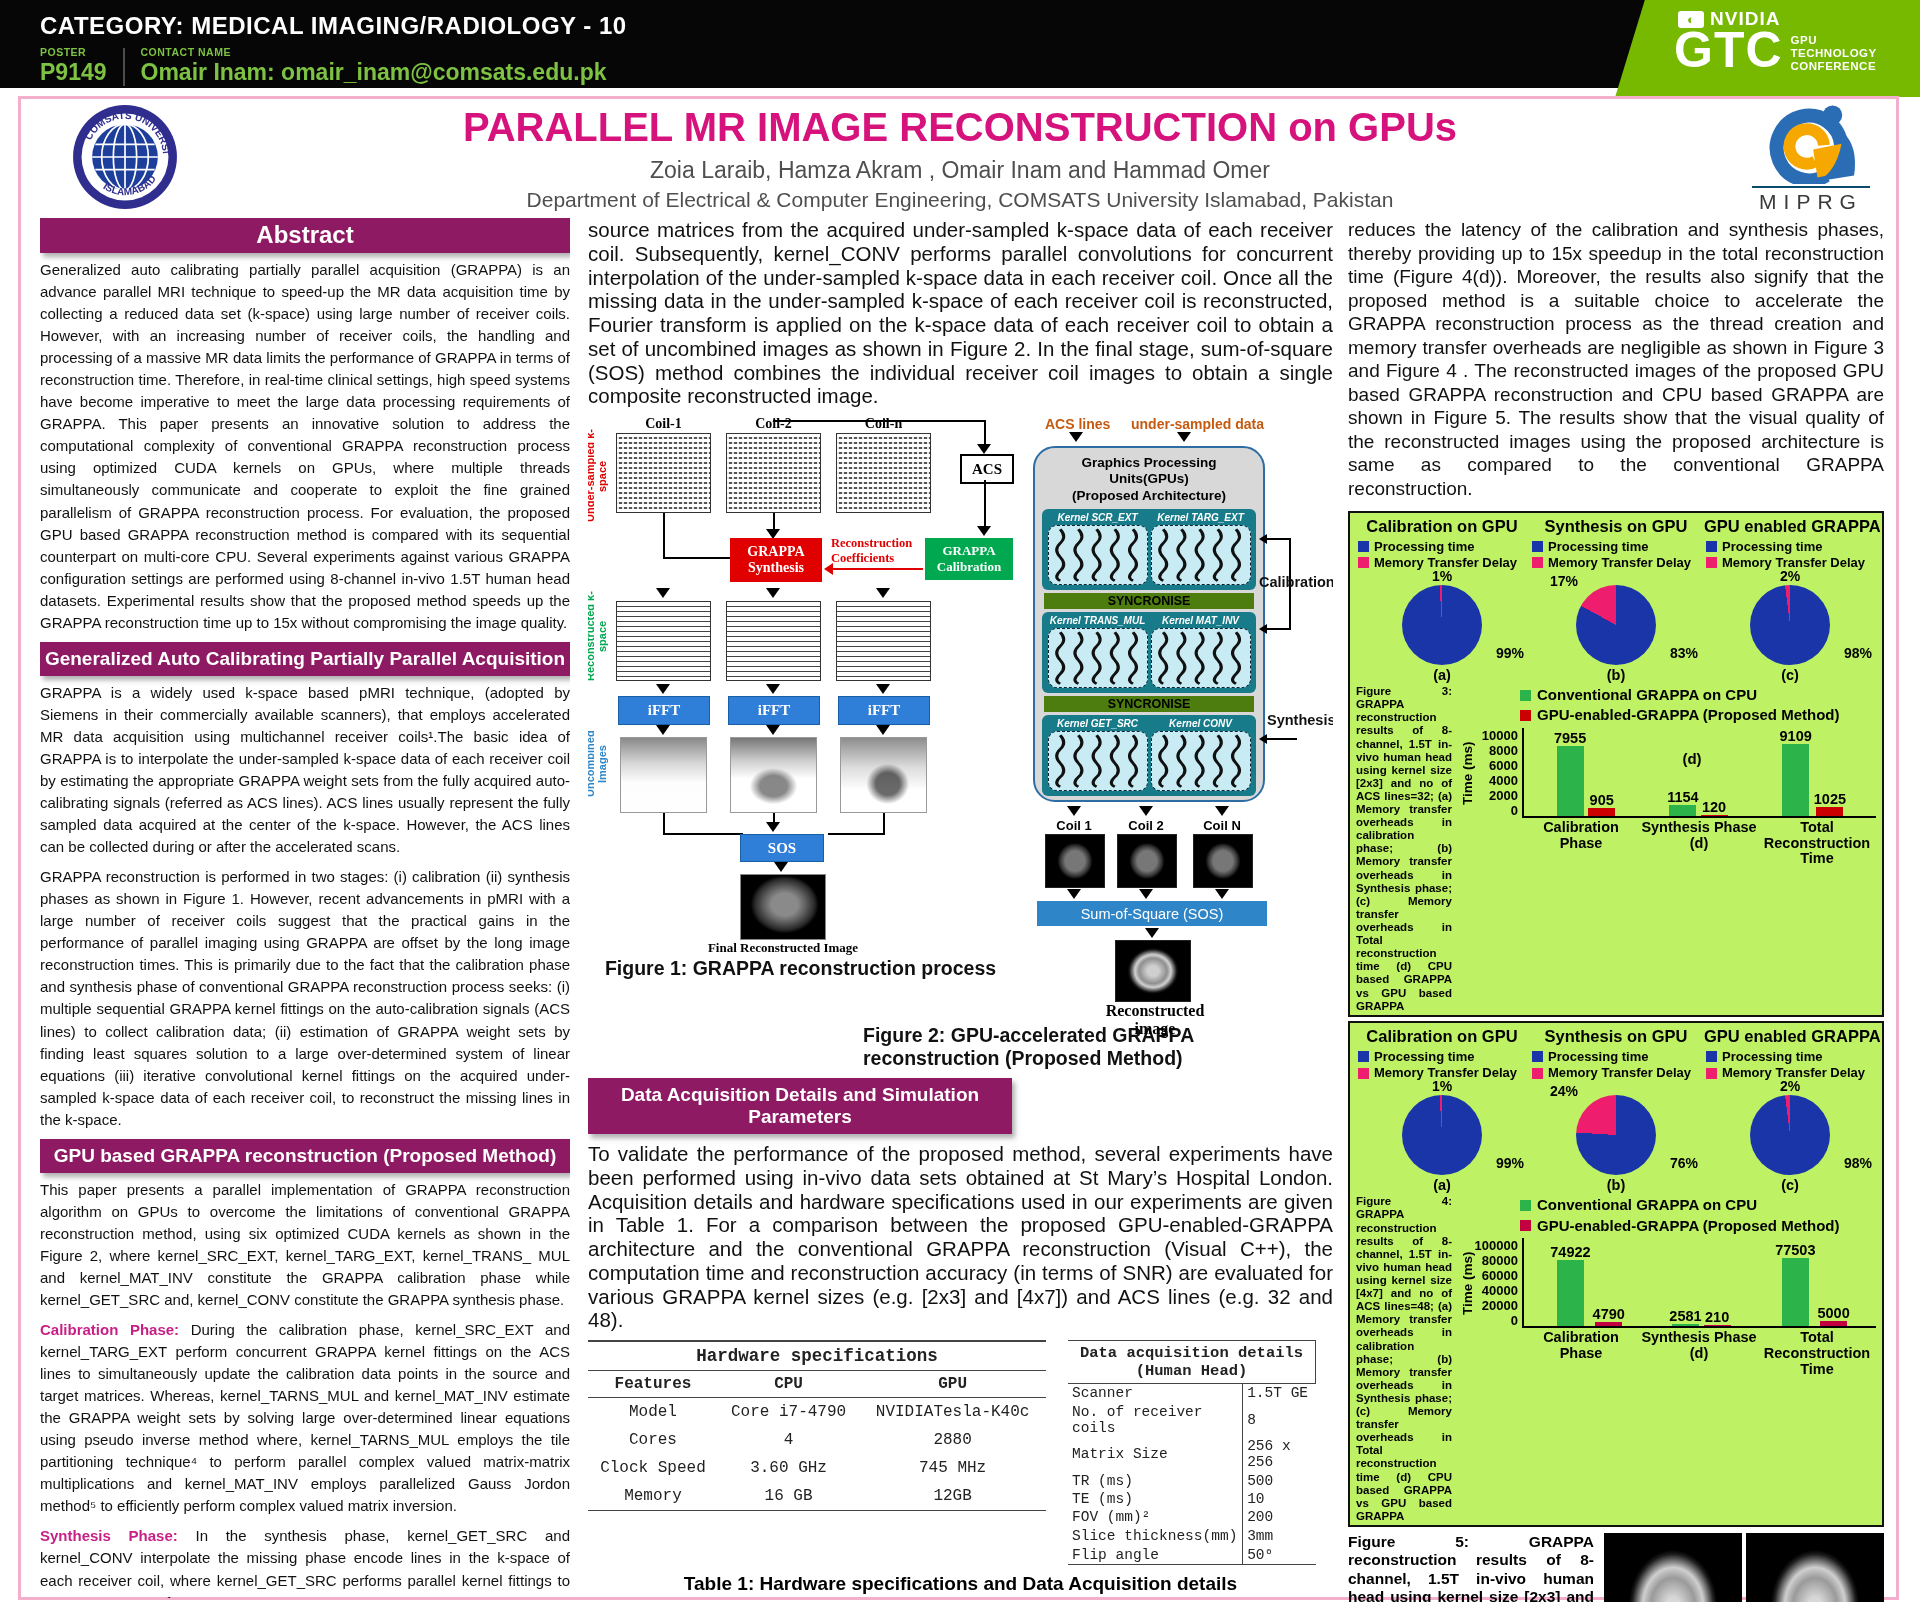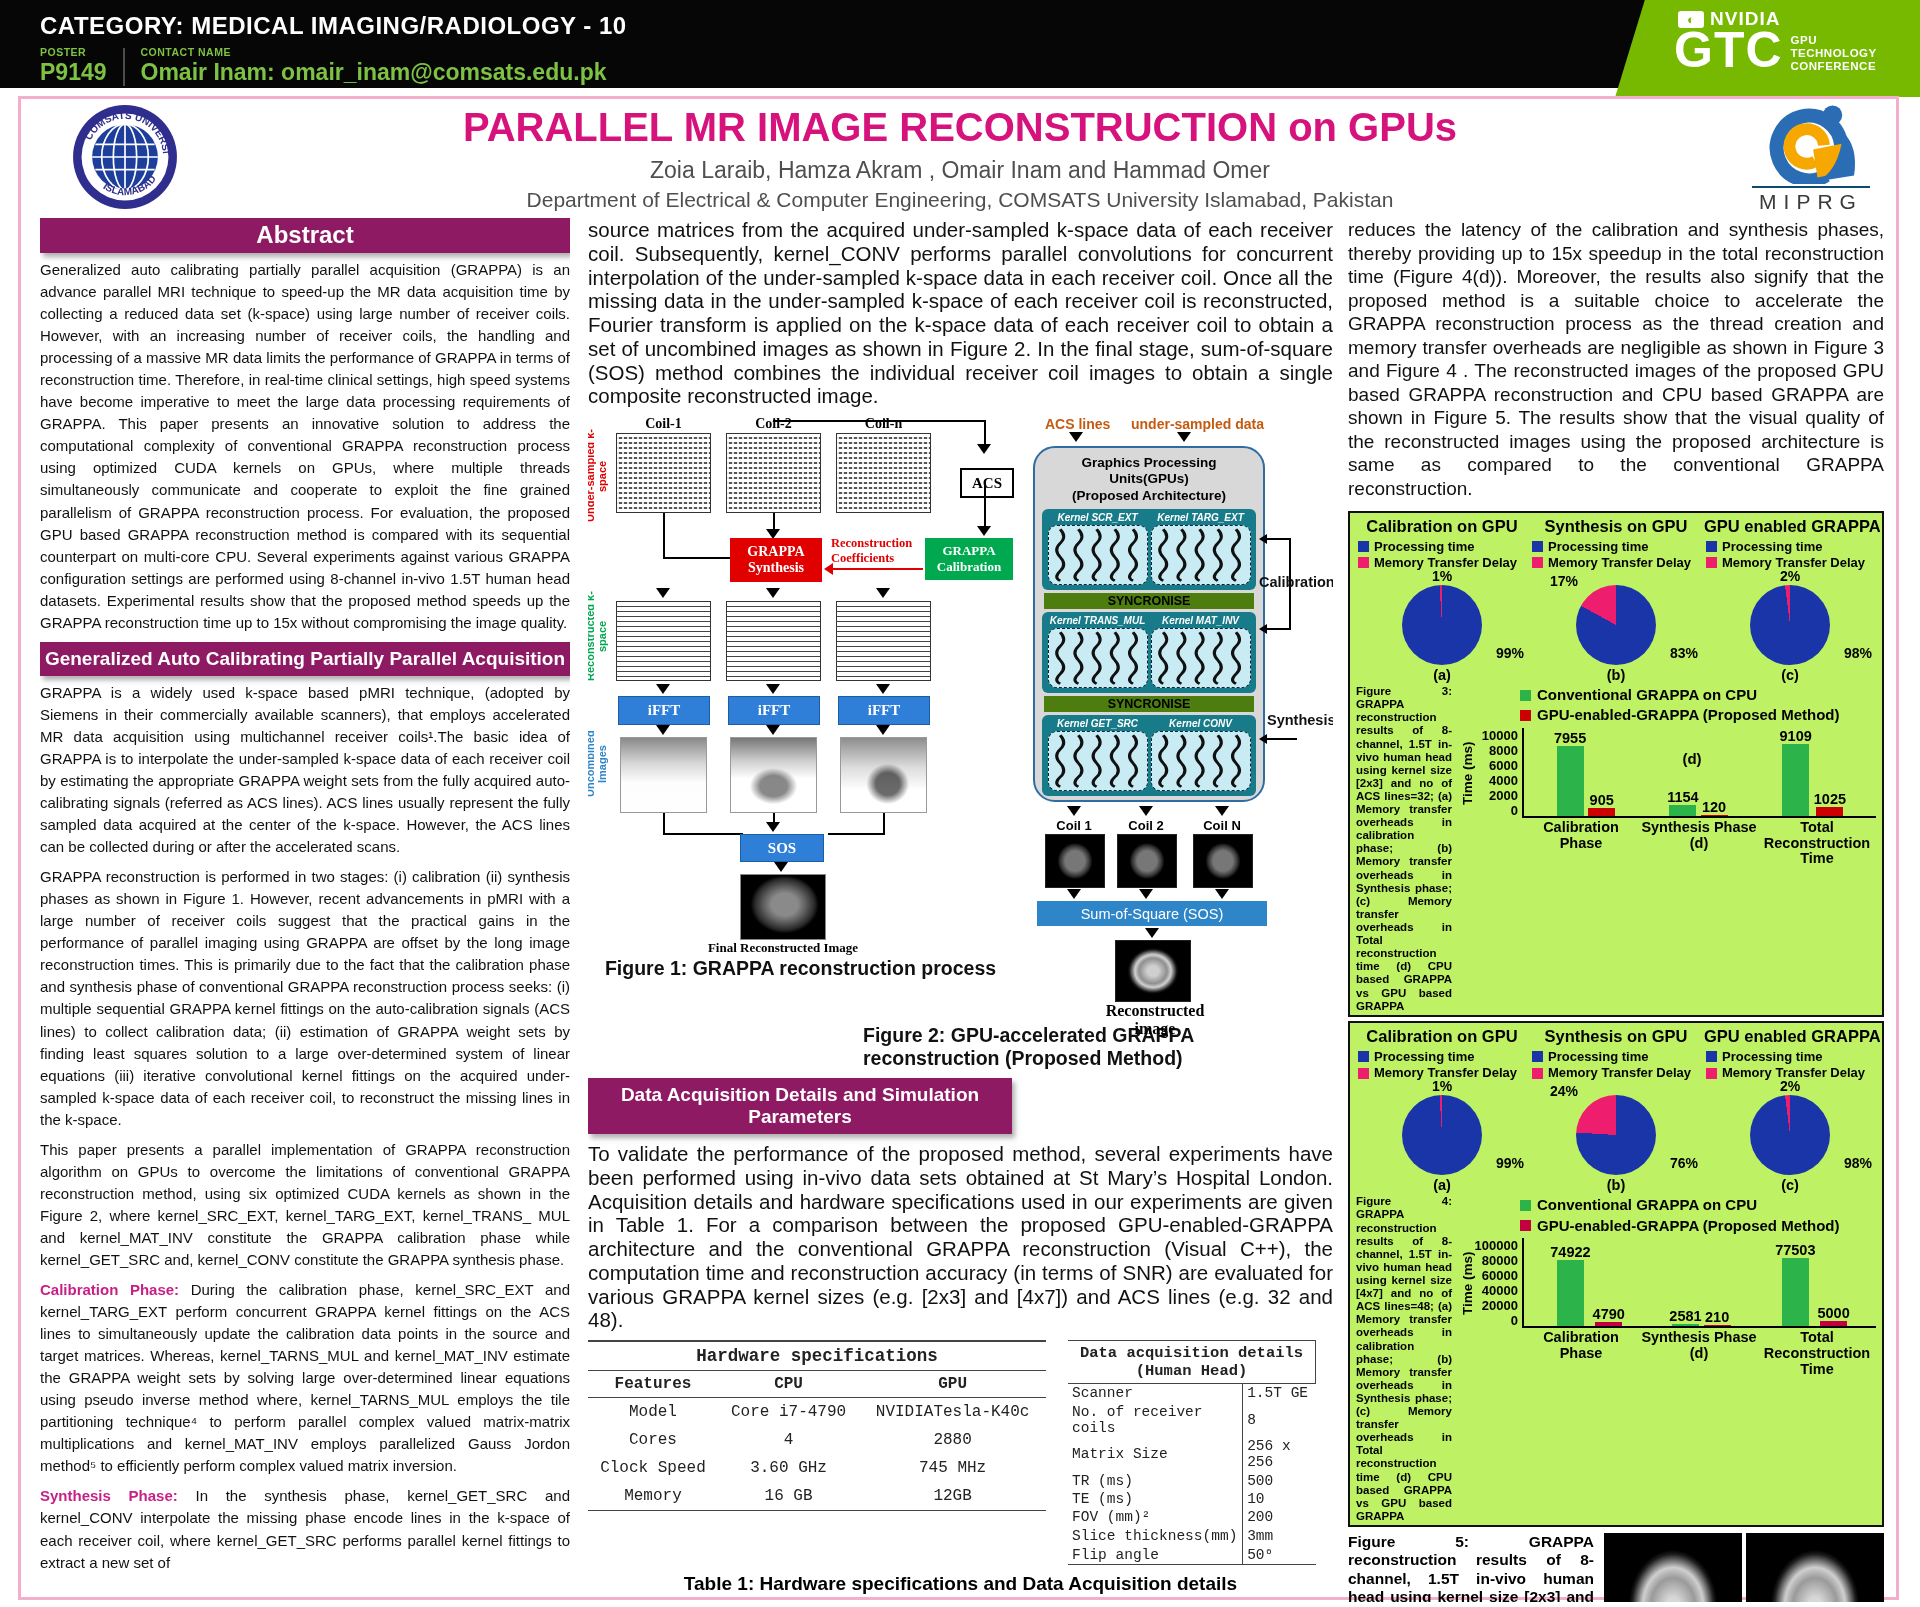--- a/index.html
+++ b/index.html
@@ -215,20 +215,21 @@
   </div>
 
   <div class="colL">
     <div class="sec-h">Abstract</div>
     <div class="p">Generalized auto calibrating partially parallel acquisition (GRAPPA) is an advance parallel MRI technique to speed-up the MR data acquisition time by collecting a reduced data set (k-space) using large number of receiver coils. However, with an increasing number of receiver coils, the handling and processing of a massive MR data limits the performance of GRAPPA in terms of reconstruction time. Therefore, in real-time clinical settings, high speed systems have become imperative to meet the large data processing requirements of GRAPPA. This paper presents an innovative solution to address the computational complexity of conventional GRAPPA reconstruction process using optimized CUDA kernels on GPUs, where multiple threads simultaneously communicate and cooperate to exploit the fine grained parallelism of GRAPPA reconstruction process. For evaluation, the proposed GPU based GRAPPA reconstruction method is compared with its sequential counterpart on multi-core CPU. Several experiments against various GRAPPA configuration settings are performed using 8-channel in-vivo 1.5T human head datasets. Experimental results show that the proposed method speeds up the GRAPPA reconstruction time up to 15x without compromising the image quality.</div>
 
     <div class="sec-h long">Generalized Auto Calibrating Partially Parallel Acquisition</div>
     <div class="p">GRAPPA is a widely used k-space based pMRI technique, (adopted by Siemens in their commercially available scanners), that employs accelerated MR data acquisition using multichannel receiver coils¹.The basic idea of GRAPPA is to interpolate the under-sampled k-space data of each receiver coil by estimating the appropriate GRAPPA weight sets from the fully acquired auto-calibrating signals (referred as ACS lines). ACS lines usually represent the fully sampled data acquired at the center of the k-space. However, the ACS lines can be collected during or after the accelerated scans.</div>
     <div class="p">GRAPPA reconstruction is performed in two stages: (i) calibration (ii) synthesis phases as shown in Figure 1.  However, recent advancements in pMRI with a large number of receiver coils suggest that the practical gains in the performance of parallel imaging using GRAPPA are offset by the long image reconstruction times. This is primarily due to the fact  that the calibration phase and synthesis phase of conventional GRAPPA reconstruction process seeks: (i) multiple sequential GRAPPA kernel fittings on the auto-calibration signals (ACS lines) to collect calibration data; (ii) estimation of GRAPPA weight sets by finding least squares solution to a large over-determined system of linear equations (iii) iterative convolutional kernel fittings on the acquired under-sampled k-space data of each receiver coil, to reconstruct the missing lines in the k-space.</div>
 
+    <div class="sec-h long">GPU based GRAPPA reconstruction (Proposed Method)</div>
     <div class="p">This paper presents a parallel implementation of GRAPPA reconstruction algorithm on GPUs to overcome the limitations of conventional GRAPPA reconstruction method, using six optimized CUDA kernels as shown in the Figure 2, where kernel_SRC_EXT, kernel_TARG_EXT, kernel_TRANS_ MUL and kernel_MAT_INV constitute the GRAPPA calibration phase while kernel_GET_SRC and, kernel_CONV constitute the GRAPPA synthesis phase.</div>
     <div class="p"><span class="phase">Calibration Phase:</span><span> During the calibration phase, kernel_SRC_EXT and kernel_TARG_EXT perform concurrent GRAPPA kernel fittings on the ACS lines to simultaneously update the calibration data points in the source and target matrices. Whereas, kernel_TARNS_MUL and kernel_MAT_INV estimate the GRAPPA weight sets by solving large over-determined linear equations using pseudo inverse method where, kernel_TARNS_MUL employs the tile partitioning technique⁴ to perform parallel complex valued matrix-matrix multiplications and kernel_MAT_INV employs parallelized Gauss Jordon method⁵ to efficiently perform complex valued matrix inversion.</span></div>
     <div class="p"><span class="phase">Synthesis Phase:</span><span> In the synthesis phase, kernel_GET_SRC and kernel_CONV interpolate the missing phase encode lines in the k-space of each receiver coil, where kernel_GET_SRC performs parallel kernel fittings to extract a new set of</span></div>
   </div>
 
   <div class="colM">
     <div class="p">source matrices from the acquired under-sampled k-space data of each receiver coil. Subsequently, kernel_CONV performs parallel convolutions for concurrent interpolation of the under-sampled k-space data in each receiver coil. Once all the missing data in the under-sampled k-space of each receiver coil is reconstructed, Fourier transform is applied on the k-space data of each receiver coil to obtain a set of uncombined images as shown in Figure 2. In the final stage, sum-of-square (SOS) method combines the individual receiver coil images to obtain a single composite reconstructed image.</div>
 
     <div class="figrow">
 
@@ -241,21 +242,21 @@
         <div class="coil-lab" style="left:138px;top:0;">Coil-2</div>
         <div class="coil-lab" style="left:248px;top:0;">Coil-n</div>
 
         <div class="kspace" style="left:28px;top:17px;"></div>
         <div class="kspace" style="left:138px;top:17px;"></div>
         <div class="kspace" style="left:248px;top:17px;"></div>
 
         <div class="hline" style="left:185px;top:4px;width:213px;"></div>
         <div class="vline" style="left:396px;top:4px;height:26px;"></div>
         <div class="tri" style="left:389px;top:28px;"></div>
-        <div class="acsbox" style="left:372px;top:52px;width:50px;height:26px;">ACS</div>
+        <div class="acsbox" style="left:372px;top:38px;width:50px;height:26px;">ACS</div>
         <div class="vline" style="left:396px;top:64px;height:48px;"></div>
         <div class="tri" style="left:389px;top:110px;"></div>
 
         <div class="vline" style="left:75px;top:97px;height:46px;"></div>
         <div class="hline" style="left:75px;top:141px;width:67px;"></div>
         <div class="vline" style="left:185px;top:97px;height:18px;"></div>
         <div class="tri" style="left:178px;top:113px;"></div>
 
         <div class="redbox" style="left:142px;top:122px;width:92px;height:44px;">GRAPPA Synthesis</div>
         <div class="rc-text" style="left:243px;top:120px;width:92px;">Reconstruction Coefficients</div>

